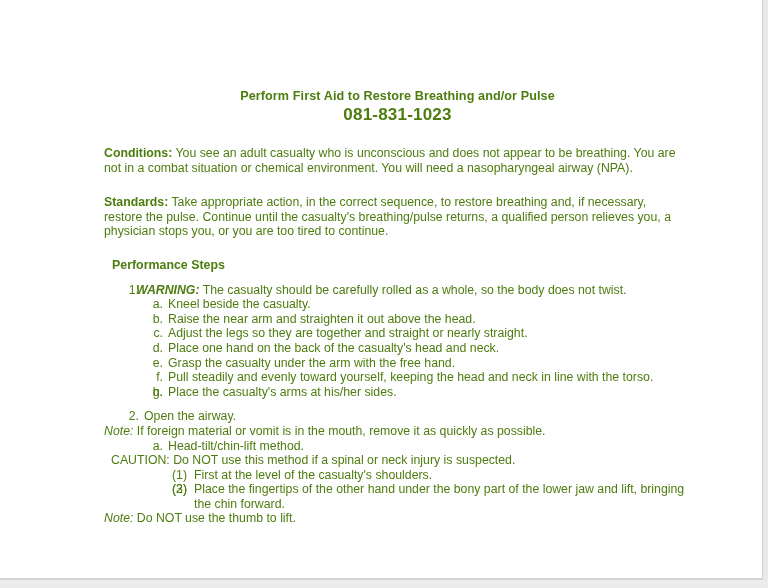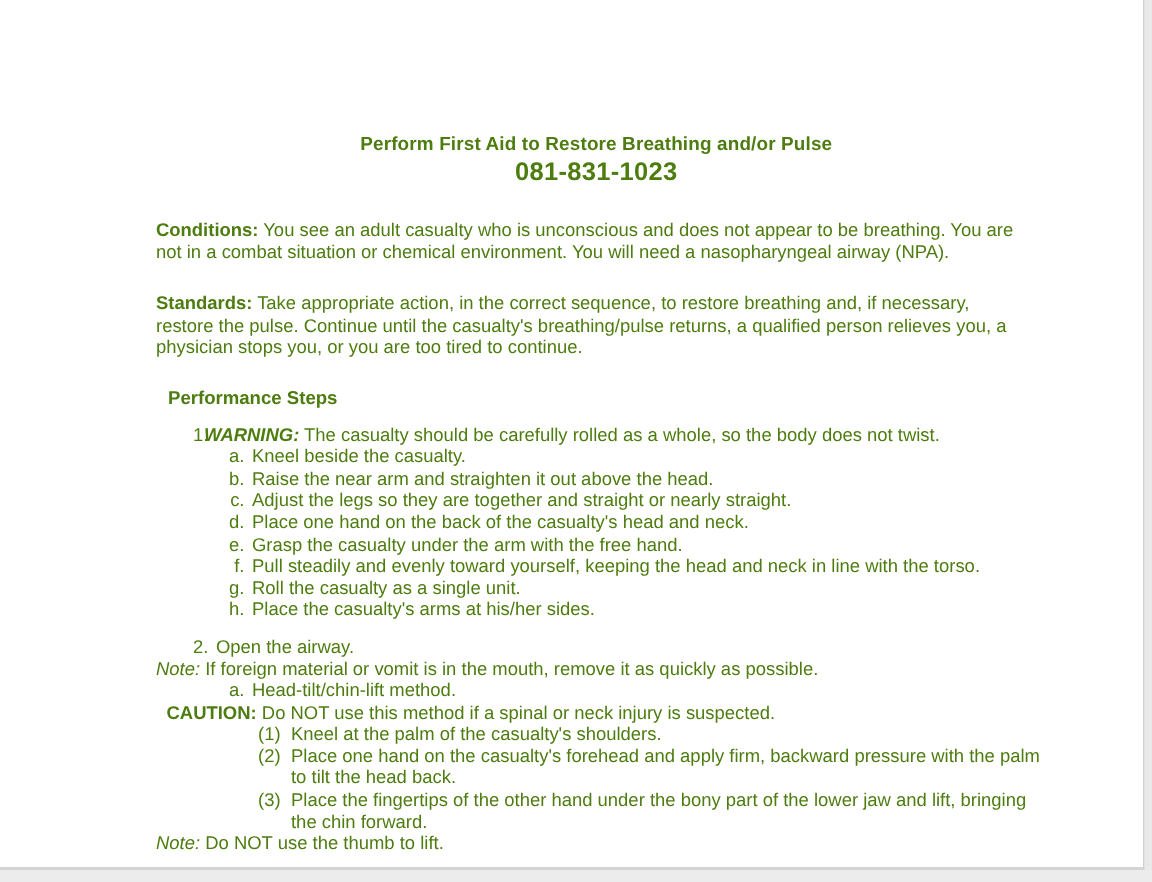--- a/index.html
+++ b/index.html
@@ -127,21 +127,21 @@
   }
   .note-line .lead {
     font-style: italic;
   }
 
   .caution-line {
     padding-left: 95px;
     padding-right: 84px;
   }
   .caution-line .lead {
-    font-weight: bold;
+    font-weight: normal;
   }
 
   .lvl2 {
     position: relative;
     padding-left: 152px;
     padding-right: 84px;
   }
   .lvl2 .marker {
     position: absolute;
     left: 133px;
@@ -198,43 +198,43 @@
       <div class="lvl2">
         <span class="marker">d.</span><span>Place one hand on the back of the casualty's head and neck.</span>
       </div>
       <div class="lvl2">
         <span class="marker">e.</span><span>Grasp the casualty under the arm with the free hand.</span>
       </div>
       <div class="lvl2">
         <span class="marker">f.</span><span>Pull steadily and evenly toward yourself, keeping the head and neck in line with the torso.</span>
       </div>
       <div class="lvl2">
-        <span class="marker">g.</span><span>Roll the casualty as a single unit.</span>
+        <span class="marker">g.</span>
       </div>
       <div class="lvl2">
         <span class="marker">h.</span><span>Place the casualty's arms at his/her sides.</span>
       </div>
 
       <div class="lvl1">
         <span class="marker">2.</span><span>Open the airway.</span>
       </div>
 
       <div class="note-line"><span class="lead">Note:</span><span> If foreign material or vomit is in the mouth, remove it as quickly as possible.</span></div>
 
       <div class="lvl2">
         <span class="marker">a.</span><span>Head-tilt/chin-lift method.</span>
       </div>
 
       <div class="caution-line"><span class="lead">CAUTION:</span><span> Do NOT use this method if a spinal or neck injury is suspected.</span></div>
 
       <div class="lvl3">
-        <span class="marker">(1)</span><span>Kneel at the palm of the casualty's shoulders.</span>
+        <span class="marker">(1)</span><span>First at the level of the casualty's shoulders.</span>
       </div>
       <div class="lvl3">
-        <span class="marker">(2)</span><span>Place one hand on the casualty's forehead and apply firm, backward pressure with the palm to tilt the head back.</span>
+        <span class="marker">(2)</span>
       </div>
       <div class="lvl3">
         <span class="marker">(3)</span><span>Place the fingertips of the other hand under the bony part of the lower jaw and lift, bringing the chin forward.</span>
       </div>
 
       <div class="note-line"><span class="lead">Note:</span><span> Do NOT use the thumb to lift.</span></div>
 
     </div>
   </div>
 

